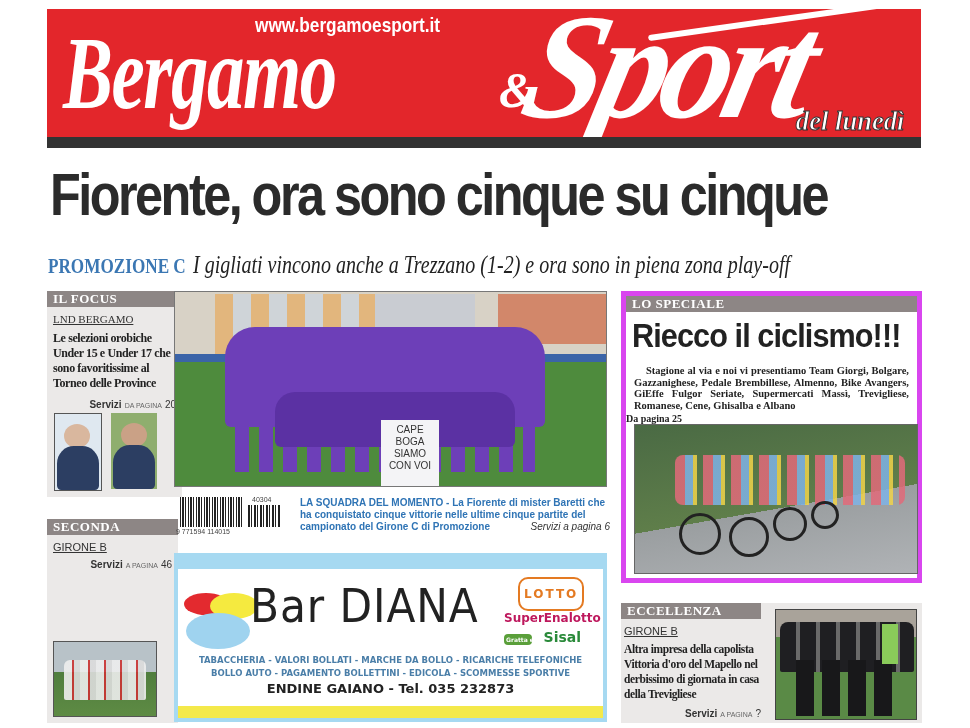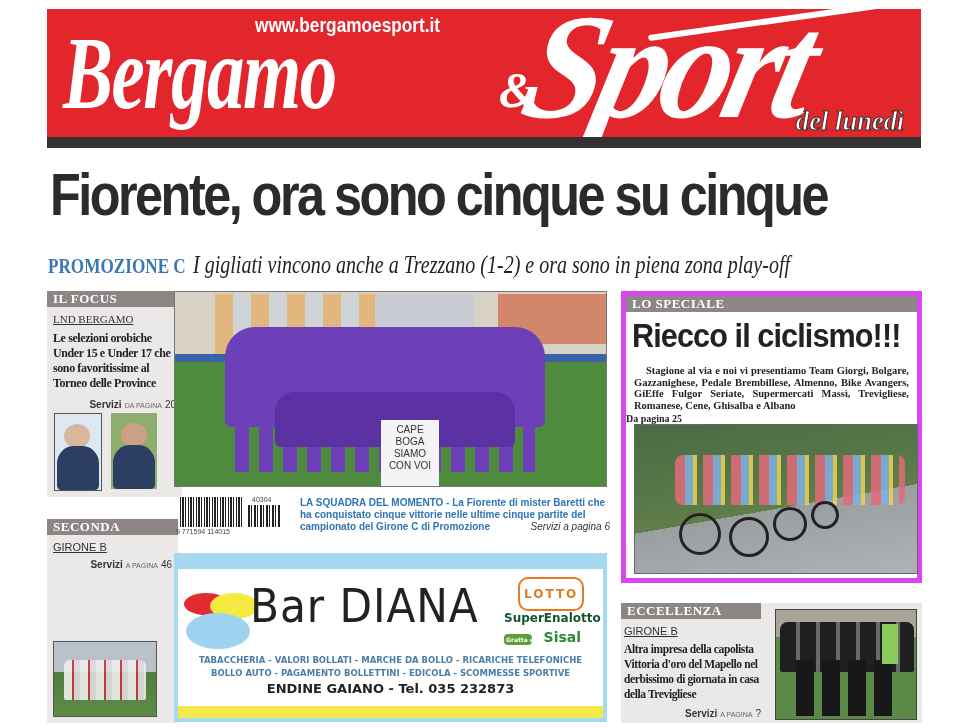--- a/index.html
+++ b/index.html
@@ -126,21 +126,21 @@
   <div class="ad-top"></div>
   <div class="ad-bot"></div>
   <div class="abs" style="left:6px;top:36px;width:80px;height:60px;">
     <div class="abs" style="left:0;top:0;width:44px;height:22px;border-radius:50%;background:#e32a2f;"></div>
     <div class="abs" style="left:26px;top:0;width:48px;height:26px;border-radius:50%;background:#f5ea3f;"></div>
     <div class="abs" style="left:2px;top:20px;width:64px;height:36px;border-radius:50%;background:#9fd3ef;"></div>
   </div>
   <div class="abs" style="left:72px;top:22px;font-family:'DejaVu Sans',sans-serif;font-size:46px;font-weight:normal;color:#222;letter-spacing:1px;white-space:nowrap;transform:scaleX(0.92);transform-origin:left top;">Bar DIANA</div>
   <div class="abs" style="left:326px;top:20px;width:100px;font-family:'DejaVu Sans',sans-serif;font-weight:bold;">
     <div style="margin-left:14px;font-size:12px;color:#e47a22;letter-spacing:2px;border:2px solid #e47a22;border-radius:10px;display:inline-block;padding:8px 4px;">LOTTO</div>
-    <div style="font-size:12px;color:#14532d;white-space:nowrap;">SuperEnalotto</div>
+    <div style="font-size:12px;color:#be185d;white-space:nowrap;">SuperEnalotto</div>
     <div style="white-space:nowrap;margin-top:2px;">
       <span style="font-size:6px;color:#fff;background:#5a9f3a;border-radius:4px;padding:2px;display:inline-block;width:24px;">Gratta e Vinci</span>
       <span style="font-size:14px;color:#2a8a3a;margin-left:6px;">Sisal</span>
     </div>
   </div>
   <div class="abs" style="left:0;top:98px;width:425px;text-align:center;font-family:'DejaVu Sans',sans-serif;font-weight:bold;font-size:8.5px;color:#4a7ea8;white-space:nowrap;">TABACCHERIA - VALORI BOLLATI - MARCHE DA BOLLO - RICARICHE TELEFONICHE</div>
   <div class="abs" style="left:0;top:111px;width:425px;text-align:center;font-family:'DejaVu Sans',sans-serif;font-weight:bold;font-size:8.5px;color:#4a7ea8;white-space:nowrap;">BOLLO AUTO - PAGAMENTO BOLLETTINI - EDICOLA - SCOMMESSE SPORTIVE</div>
   <div class="abs" style="left:0;top:124px;width:425px;text-align:center;font-family:'DejaVu Sans',sans-serif;font-weight:bold;font-size:13px;color:#222;white-space:nowrap;">ENDINE GAIANO - Tel. 035 232873</div>
 </div>
 

